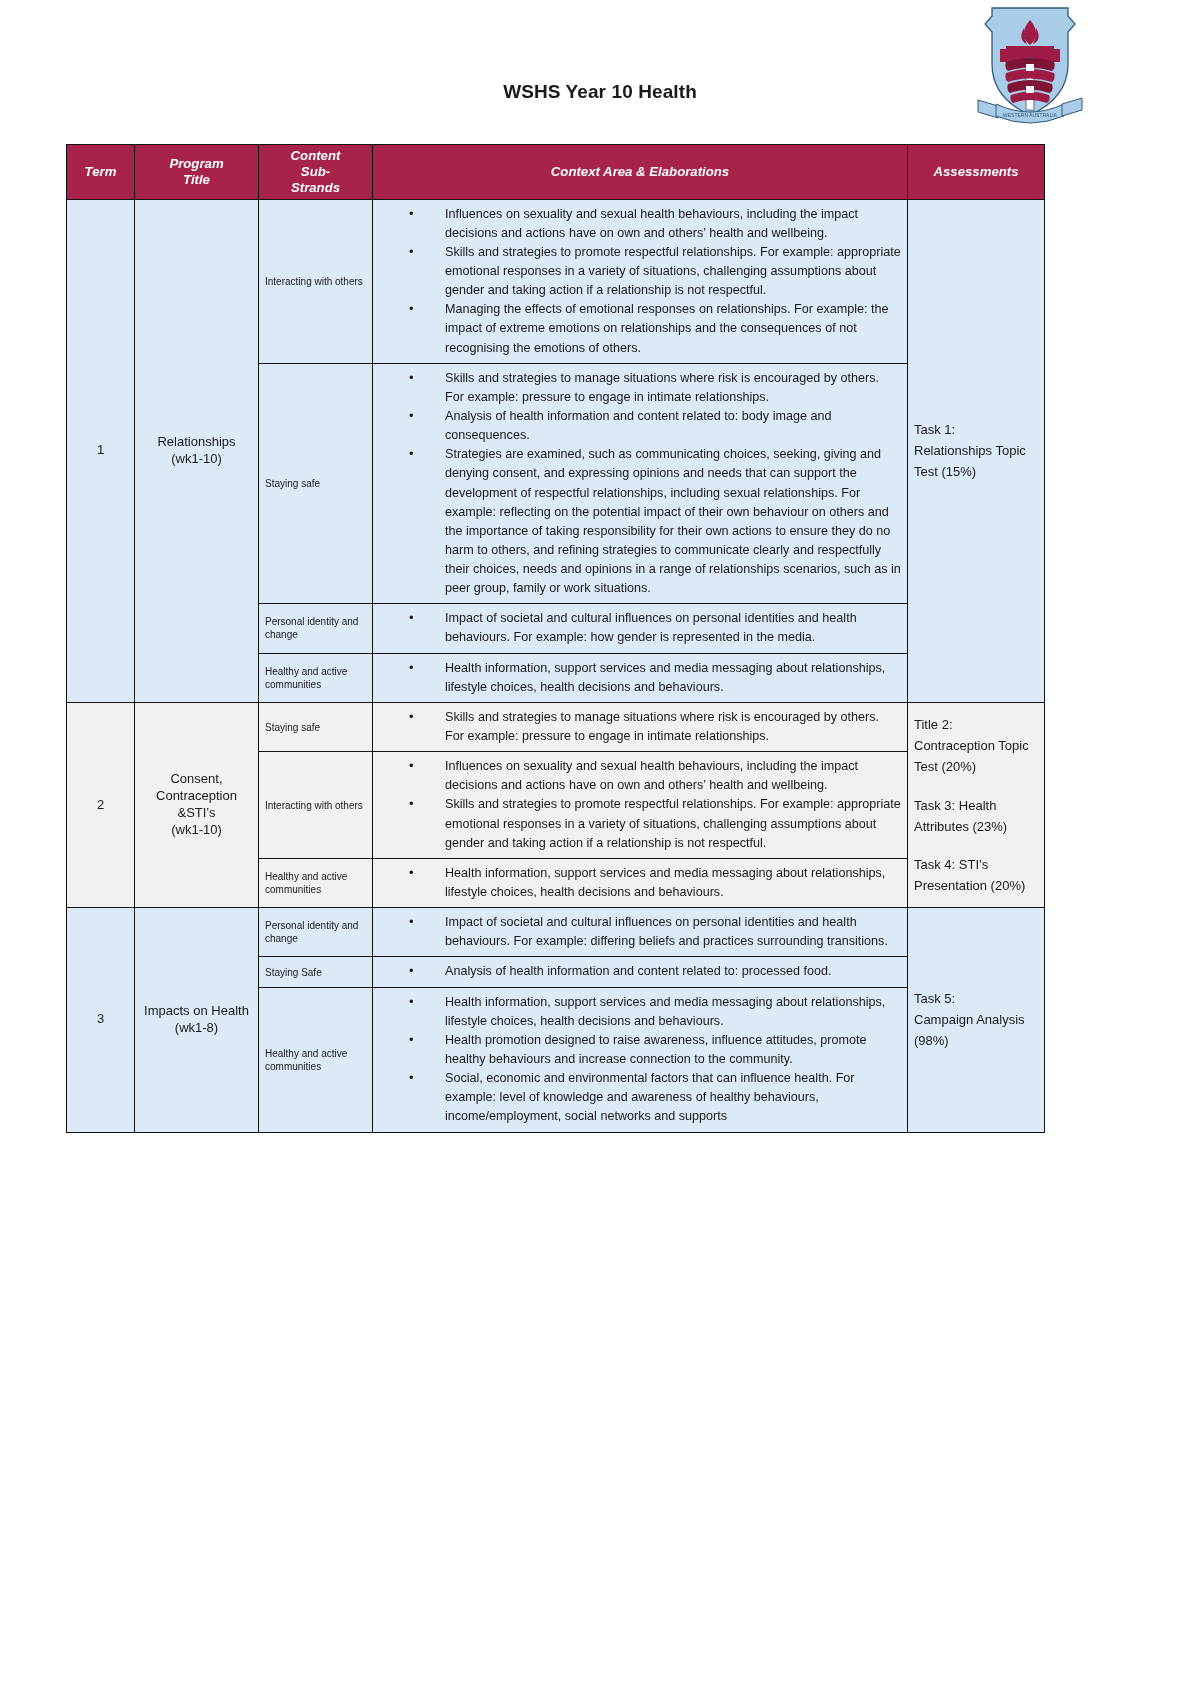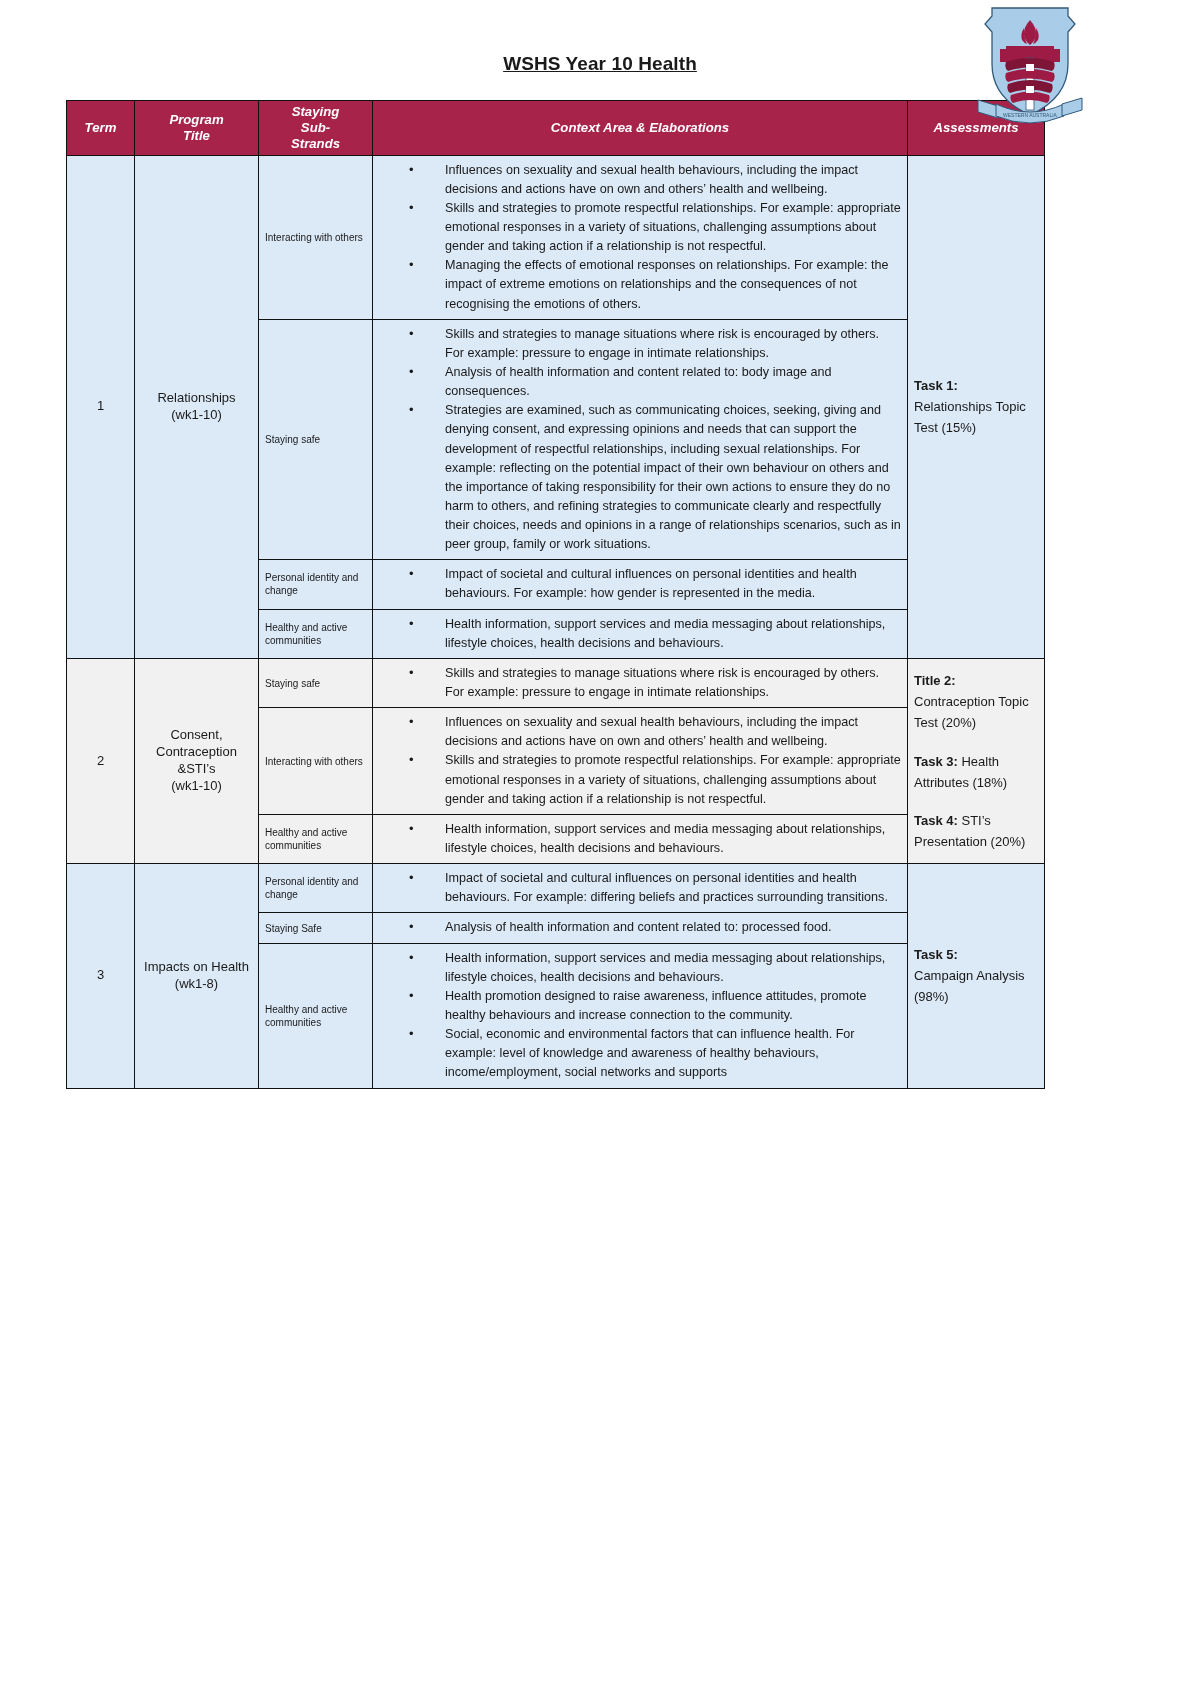--- a/index.html
+++ b/index.html
@@ -14,23 +14,22 @@
     height: 1698px;
     font-family: "Liberation Sans", sans-serif;
     color: #1a1a1a;
     position: relative;
     overflow: hidden;
   }
 
   
   .page-header {
     position: relative;
-    height: 100px;
-    padding-top: 52px;
-    text-decoration: underline;
+    height: 144px;
+    padding-top: 80px;
   }
   .title-block {
     text-align: center;
     width: 1200px;
   }
   .doc-title {
     font-size: 19px;
     font-weight: bold;
     letter-spacing: 0.1px;
     line-height: 1.28;
@@ -129,21 +128,21 @@
     content: "\2022";
     position: absolute;
     left: 0;
     top: -1px;
     font-size: 13px;
     line-height: 1.52;
   }
 
   .task-block { margin: 0 0 0 0; }
   .task-block + .task-block { margin-top: 17px; }
-  .task-label { font-weight: bold; }
+  .task-label { font-weight: normal; }
 </style>
 </head>
 <body>
 
 <div class="page-header">
   <div class="title-block">
     <div class="doc-title">WSHS Year 10 Health</div>
   </div>
 
   <div class="crest">
@@ -188,21 +187,21 @@
     <thead>
       <tr>
         <th>
           <span>Term</span>
         </th>
         <th>
           <span>Program</span><br>
           <span>Title</span>
         </th>
         <th>
-          <span>Staying</span><br>
+          <span>Content</span><br>
           <span>Sub-</span><br>
           <span>Strands</span>
         </th>
         <th>
           <span>Context Area &amp; Elaborations</span>
         </th>
         <th>
           <span>Assessments</span>
         </th>
       </tr>
@@ -253,21 +252,21 @@
           <td class="term-cell" rowspan="3">2</td>
           <td class="program-cell" rowspan="3"><span>Consent, Contraception &amp;STI’s</span><br><span>(wk1-10)</span></td>
           <td class="strand-cell">Staying safe</td>
           <td class="context-cell">
             <ul class="elab">
               <li>Skills and strategies to manage situations where risk is encouraged by others. For example: pressure to engage in intimate relationships.</li>
             </ul>
           </td>
           <td class="assess-cell" rowspan="3">
             <div class="task-block"><span class="task-label">Title 2:</span><br><span>Contraception Topic Test (20%)</span></div>
-            <div class="task-block"><span class="task-label">Task 3:</span> <span>Health Attributes (18%)</span></div>
+            <div class="task-block"><span class="task-label">Task 3:</span> <span>Health Attributes (23%)</span></div>
             <div class="task-block"><span class="task-label">Task 4:</span> <span>STI’s Presentation (20%)</span></div>
           </td>
         </tr>
         <tr class="band-grey">
           <td class="strand-cell">Interacting with others</td>
           <td class="context-cell">
             <ul class="elab">
               <li>Influences on sexuality and sexual health behaviours, including the impact decisions and actions have on own and others’ health and wellbeing.</li>
               <li>Skills and strategies to promote respectful relationships. For example: appropriate emotional responses in a variety of situations, challenging assumptions about gender and taking action if a relationship is not respectful.</li>
             </ul>

